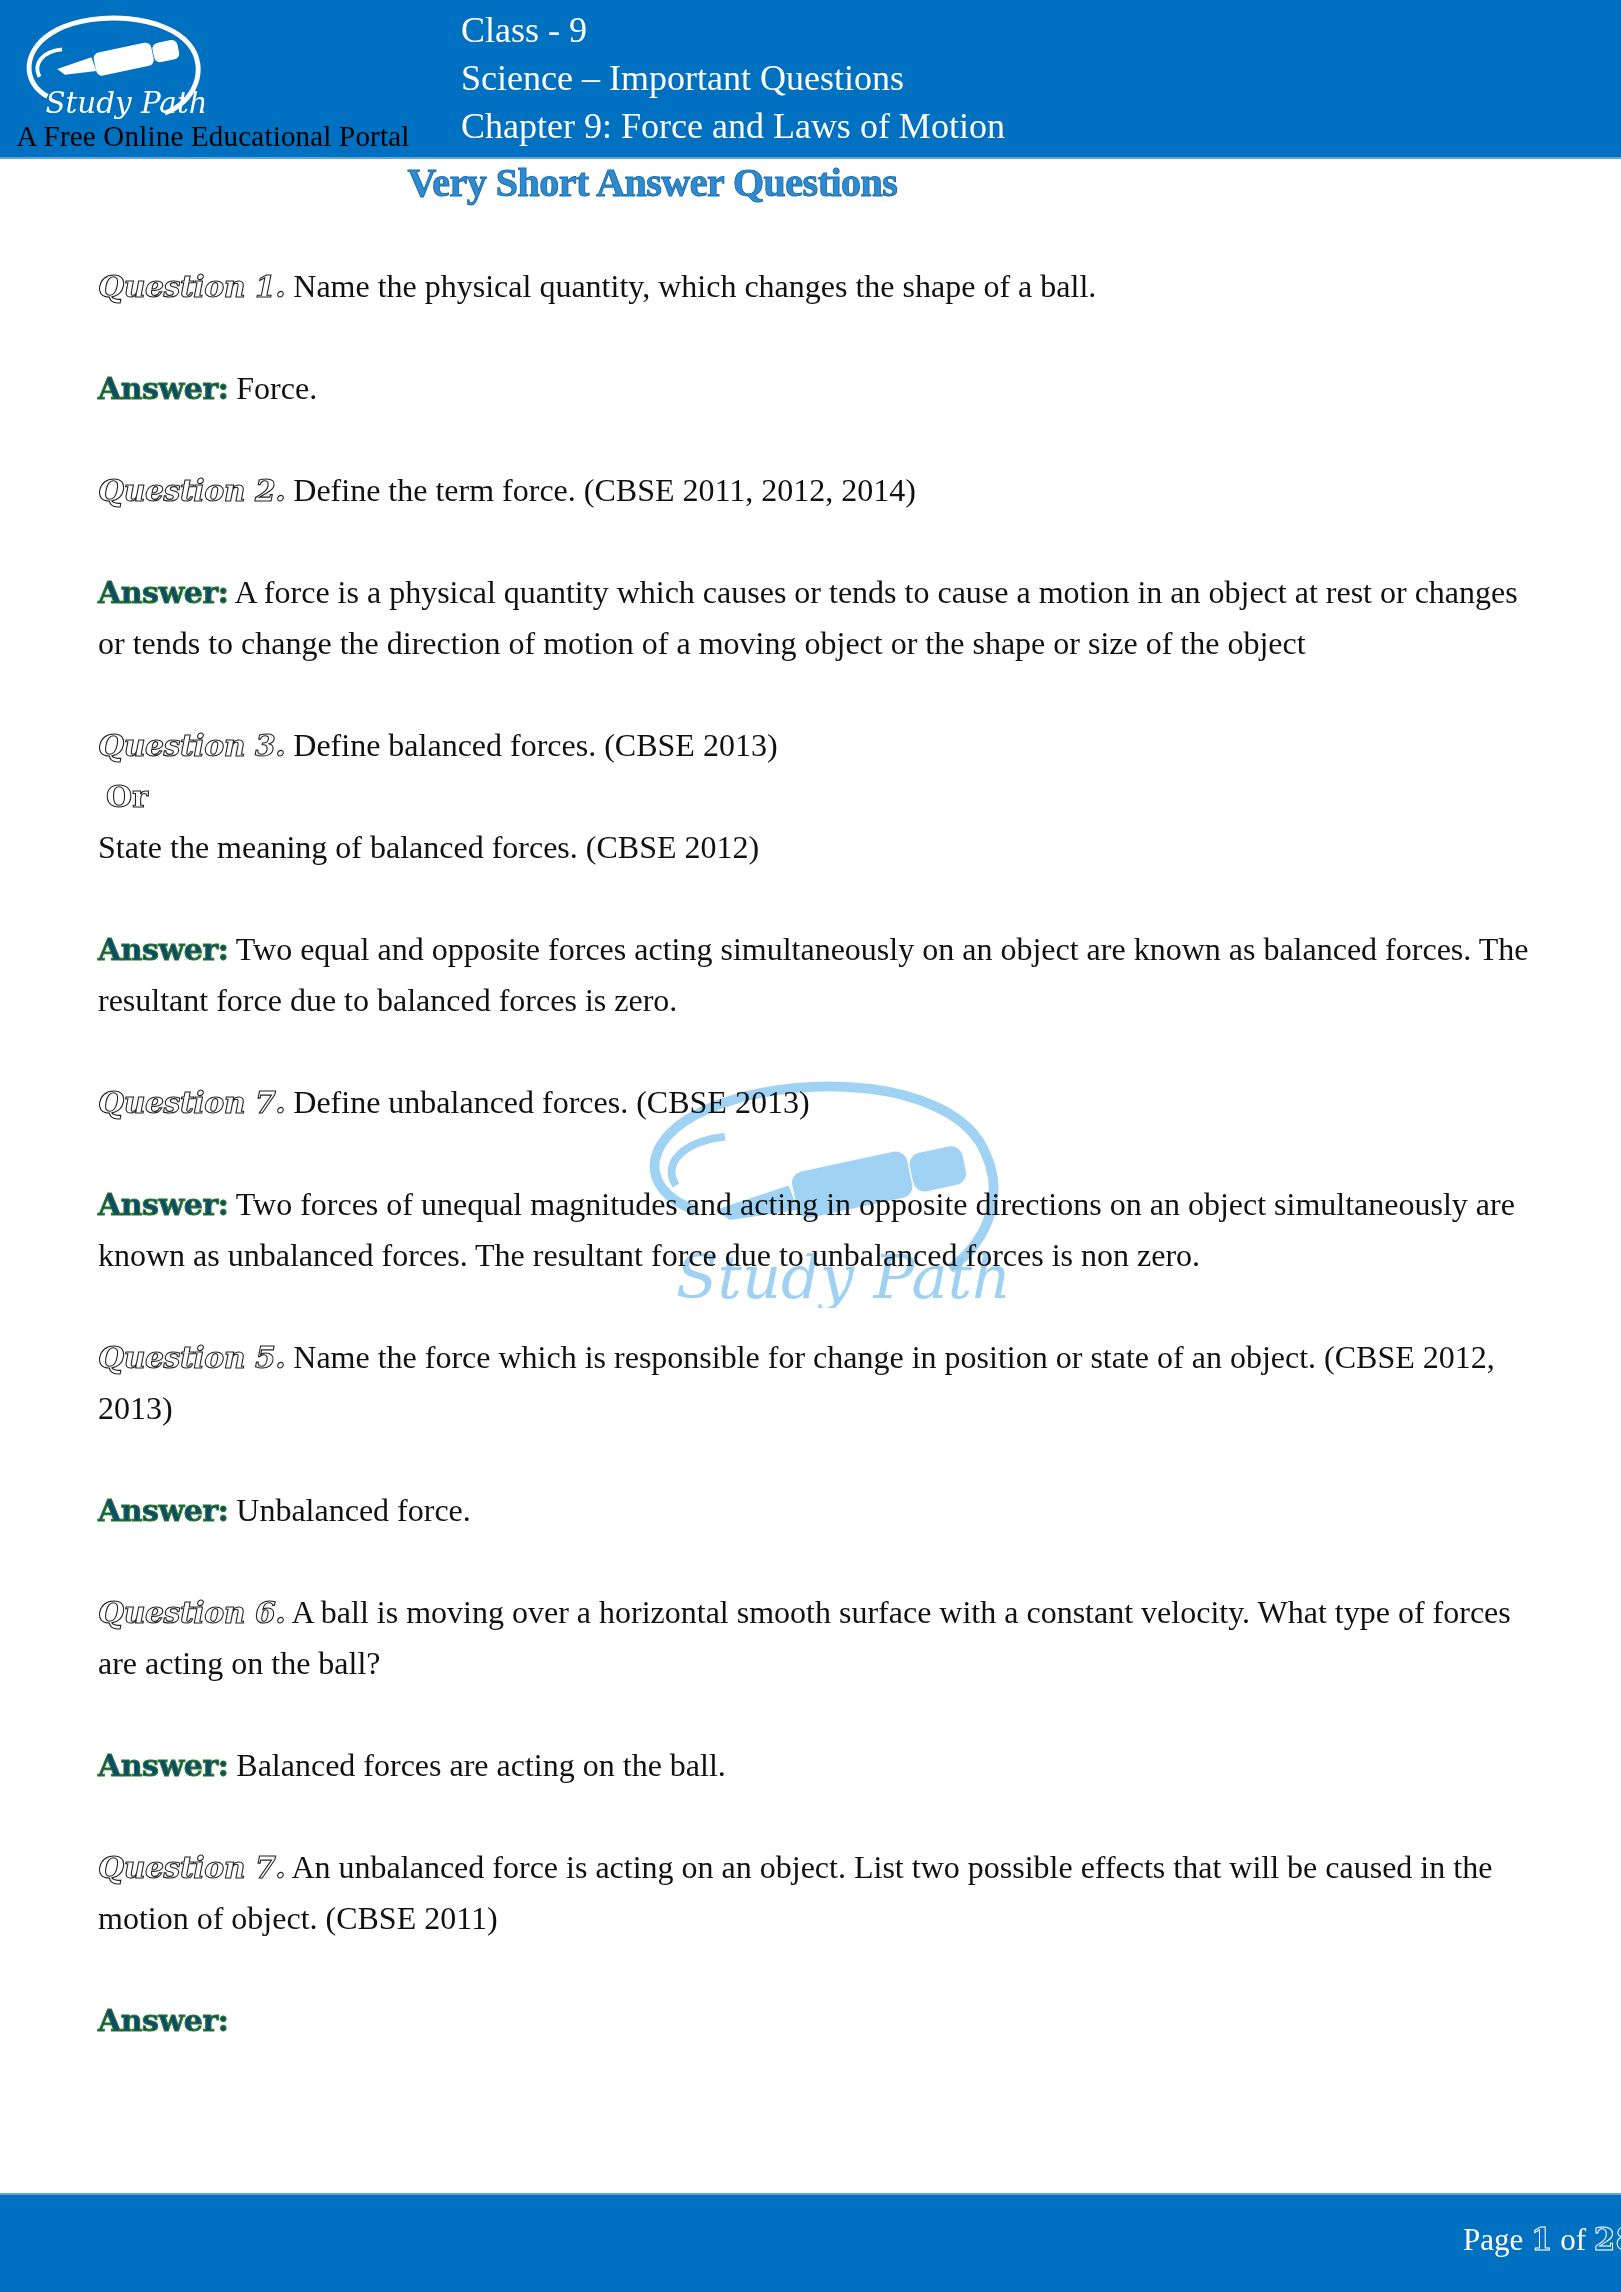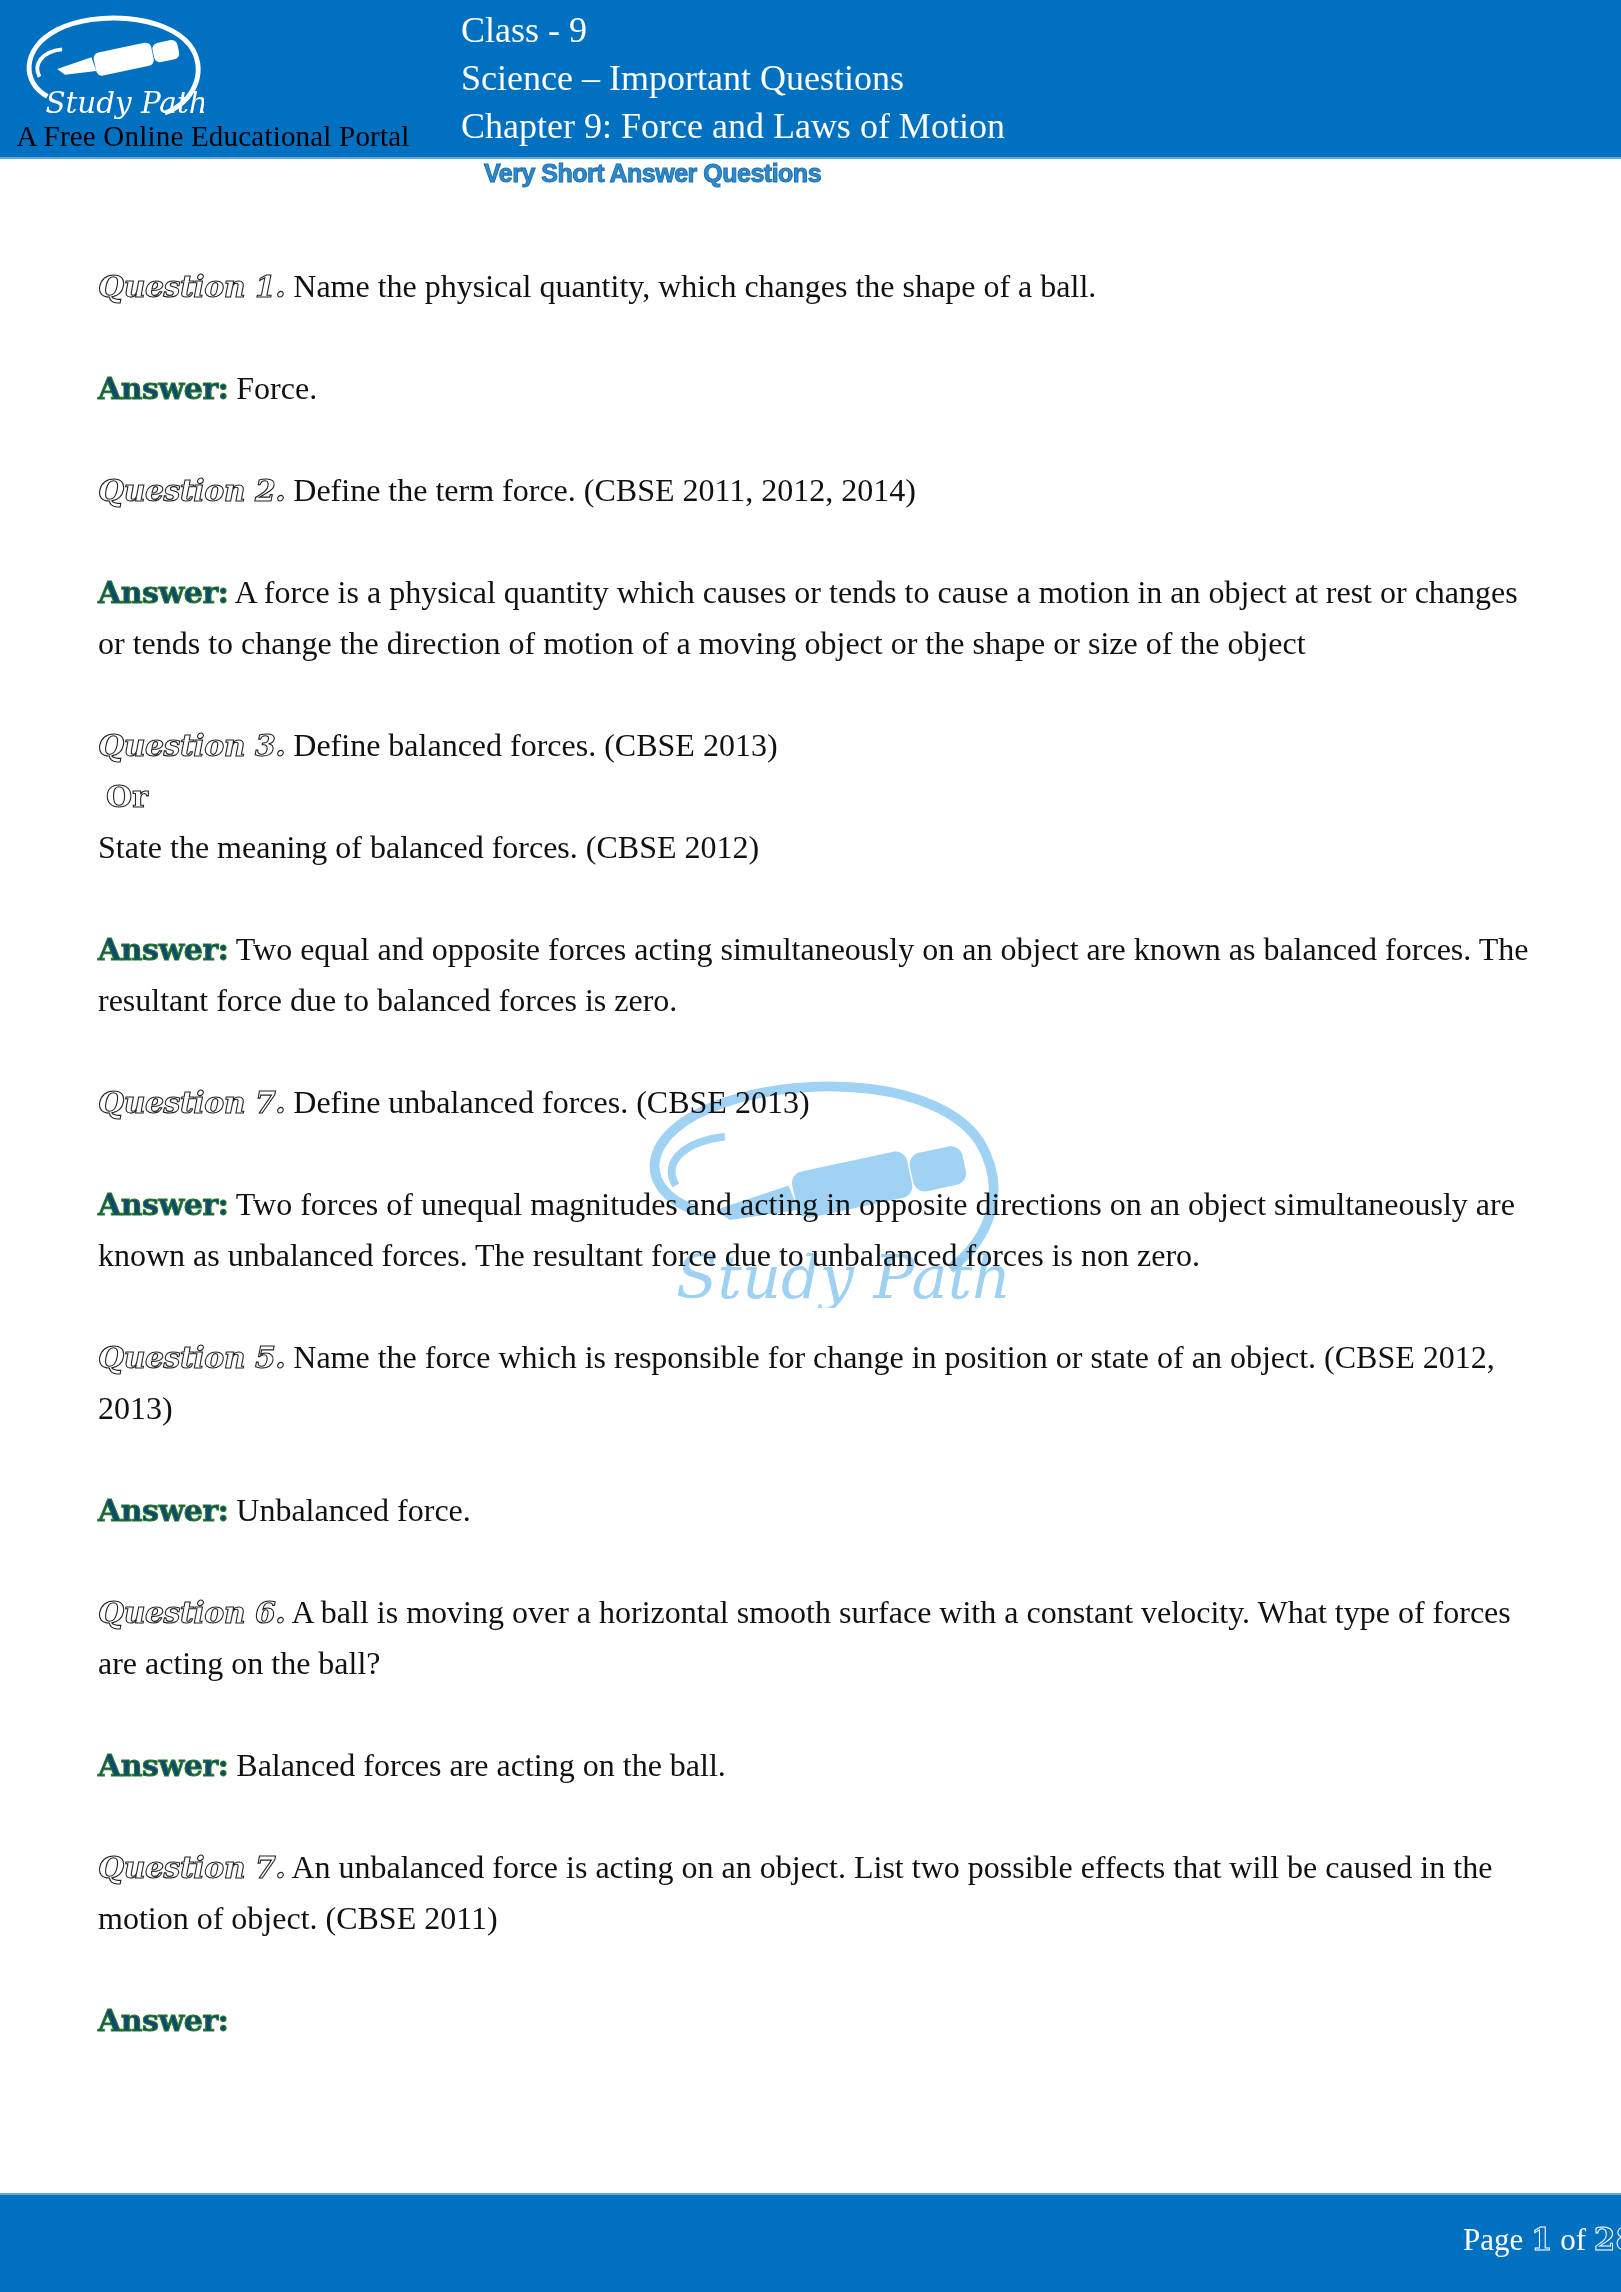--- a/index.html
+++ b/index.html
@@ -31,22 +31,22 @@
     }
     .header-titles {
       position: absolute; left: 461px; top: 5.9px; width: 701px;
       color: #ffffff;
       font-family: "Liberation Serif", serif;
       font-size: 36px; line-height: 48px;
     }
     .section-title {
       position: absolute; left: 0; top: 159px; width: 1305px;
       text-align: center;
-      font-family: Liberation Sans, sans-serif;
-      font-weight: bold; font-size: 25px;
+      font-family: Liberation Serif, serif;
+      font-weight: bold; font-size: 40px;
       color: #2e8bd0;
       -webkit-text-stroke: 1px #1f6fae;
       letter-spacing: -0.5px;
     }
     .watermark {
       position: absolute; left: 617px; top: 1073px;
       width: 392px; height: 235px;
       pointer-events: none;
       z-index: 0;
     }

